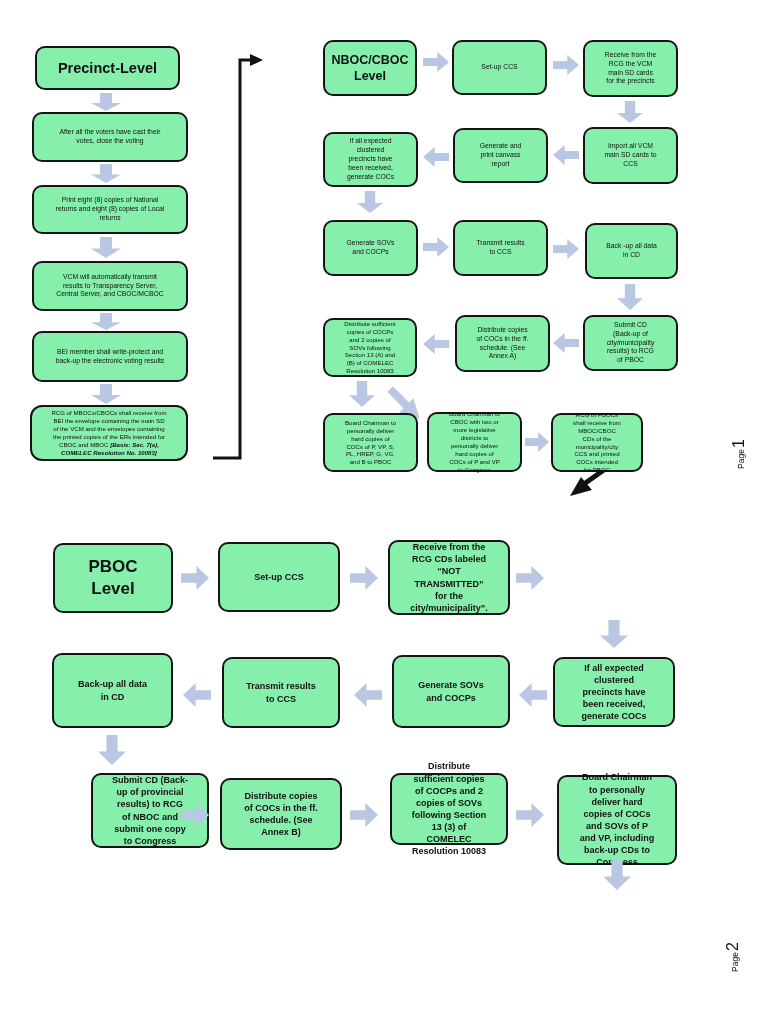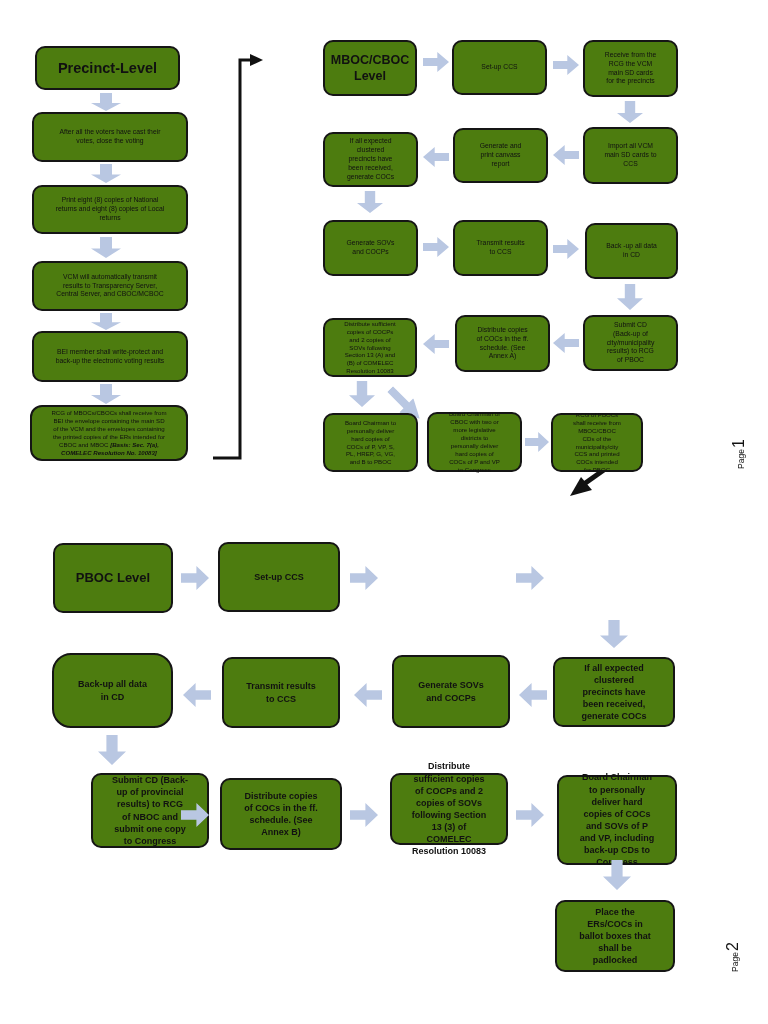--- a/index.html
+++ b/index.html
@@ -1,18 +1,18 @@
 <!DOCTYPE html>
 <html><head>
 <meta charset="utf-8">
 <style>
   html,body{margin:0;padding:0;background:#fff;}
   #canvas{position:relative;width:768px;height:1024px;background:#ffffff;overflow:hidden;
           font-family:"Liberation Sans",sans-serif;color:#111;}
-  .box{position:absolute;background:#4d7c0f;border:2px solid #151515;border-radius:10px;
+  .box{position:absolute;background:#86efac;border:2px solid #151515;border-radius:10px;
        display:flex;align-items:center;justify-content:center;text-align:center;
        box-sizing:border-box;padding:2px 19px;line-height:1.3;}
   .title{font-weight:bold;}
   .p1text{font-size:6.8px;}
   .p1small{font-size:6.1px;}
   .p2text{font-size:9px;font-weight:bold;line-height:1.35;}
   .basis{font-weight:bold;font-style:italic;}
   .arrow{position:absolute;background:#b9c7e2;}
   .a-right{clip-path:polygon(0% 30%,55% 30%,55% 0%,100% 50%,55% 100%,55% 70%,0% 70%);}
   .a-left{clip-path:polygon(100% 30%,45% 30%,45% 0%,0% 50%,45% 100%,45% 70%,100% 70%);}
@@ -49,21 +49,21 @@
     <span class="p1small"><span>RCG of MBOCs/CBOCs shall  receive from BEI the envelope containing the main SD of the VCM and the envelopes containing the printed copies of the ERs intended for CBOC and MBOC </span><span class="basis">[Basis: Sec. 7(a), COMELEC Resolution No. 10083]</span></span>
   </div>
 
   <svg class="overlay" width="768" height="1024">
     <polyline points="213,458 240,458 240,60 250,60" fill="none" stroke="#111" stroke-width="3"></polyline>
     <polygon points="250,54 263,60 250,66" fill="#111"></polygon>
     <line x1="608" y1="467" x2="584" y2="484" stroke="#111" stroke-width="5"></line>
     <polygon points="570,496 581,477 592,490" fill="#111"></polygon>
   </svg>
 
-  <div class="box title" style="left:323px;top:40px;width:94px;height:56px;font-size:12.5px;">MBOC/CBOC Level</div>
+  <div class="box title" style="left:323px;top:40px;width:94px;height:56px;font-size:12.5px;">NBOC/CBOC Level</div>
   <div class="arrow a-right" style="left:423px;top:52px;width:26px;height:20px;"></div>
   <div class="box p1text" style="left:452px;top:40px;width:95px;height:55px;">Set-up CCS</div>
   <div class="arrow a-right" style="left:553px;top:55px;width:26px;height:20px;"></div>
   <div class="box p1text" style="left:583px;top:40px;width:95px;height:57px;">Receive from the RCG the VCM main SD cards for the precincts</div>
   <div class="arrow a-down" style="left:617px;top:101px;width:26px;height:22px;"></div>
 
   <div class="box p1text" style="left:583px;top:127px;width:95px;height:57px;">Import all  VCM main SD cards to CCS</div>
   <div class="arrow a-left" style="left:553px;top:145px;width:26px;height:20px;"></div>
   <div class="box p1text" style="left:453px;top:128px;width:95px;height:55px;">Generate and print canvass report</div>
   <div class="arrow a-left" style="left:423px;top:147px;width:26px;height:20px;"></div>
@@ -88,45 +88,45 @@
   <div class="box p1small" style="left:323px;top:413px;width:95px;height:59px;">Board Chairman to personally deliver hard copies of COCs of P, VP, S, PL, HREP, G, VG, and B to PBOC</div>
   <div class="box p1small" style="left:427px;top:412px;width:95px;height:60px;">Board Chairman of CBOC with two or more legislative districts to personally deliver hard copies of COCs of P and VP to Congress</div>
   <div class="arrow a-right" style="left:525px;top:432px;width:24px;height:20px;"></div>
   <div class="box p1small" style="left:551px;top:413px;width:92px;height:59px;">RCG of PBOCs shall receive from MBOC/CBOC CDs of the municipality/city CCS and printed COCs intended for PBOC</div>
 
   <div class="pagelabel" style="left:724px;top:445px;">
     <span class="w">Page</span>
       <span class="n">1</span>
   </div>
 
-  <div class="box title" style="left:53px;top:543px;width:120px;height:70px;font-size:13px;">PBOC Level</div>
+  <div class="box title" style="left:53px;top:543px;width:120px;height:70px;font-size:17px;">PBOC Level</div>
   <div class="arrow a-right" style="left:181px;top:566px;width:28px;height:24px;"></div>
   <div class="box p2text" style="left:218px;top:542px;width:122px;height:70px;">Set-up CCS</div>
   <div class="arrow a-right" style="left:350px;top:566px;width:28px;height:24px;"></div>
+  <div class="box p2text" style="left:388px;top:540px;width:122px;height:75px;">Receive from the RCG CDs labeled “NOT TRANSMITTED” for the city/municipality”.</div>
   <div class="arrow a-right" style="left:516px;top:566px;width:28px;height:24px;"></div>
   <div class="arrow a-down" style="left:600px;top:620px;width:28px;height:28px;"></div>
 
   <div class="box p2text" style="left:553px;top:657px;width:122px;height:70px;">If all expected clustered precincts have been received, generate COCs</div>
   <div class="arrow a-left" style="left:519px;top:683px;width:28px;height:24px;"></div>
   <div class="box p2text" style="left:392px;top:655px;width:118px;height:73px;">Generate SOVs and COCPs</div>
   <div class="arrow a-left" style="left:354px;top:683px;width:28px;height:24px;"></div>
   <div class="box p2text" style="left:222px;top:657px;width:118px;height:71px;">Transmit results to CCS</div>
   <div class="arrow a-left" style="left:183px;top:683px;width:28px;height:24px;"></div>
-  <div class="box p2text" style="left:52px;top:653px;width:121px;height:75px;border-radius:19px;">Back-up all data in CD</div>
+  <div class="box p2text" style="left:52px;top:653px;width:121px;height:75px;">Back-up all data in CD</div>
   <div class="arrow a-down" style="left:98px;top:735px;width:28px;height:30px;"></div>
 
   <div class="box p2text" style="left:55px;top:773px;width:118px;height:75px;margin-left:36px;">Submit CD (Back-up of provincial results) to RCG of NBOC and submit one copy to Congress</div>
   <div class="arrow a-right" style="left:181px;top:803px;width:28px;height:24px;"></div>
   <div class="box p2text" style="left:220px;top:778px;width:122px;height:72px;">Distribute copies of COCs in the ff. schedule. (See Annex B)</div>
   <div class="arrow a-right" style="left:350px;top:803px;width:28px;height:24px;"></div>
   <div class="box p2text" style="left:390px;top:773px;width:118px;height:72px;">Distribute sufficient copies of COCPs and 2 copies of SOVs following Section 13 (3) of COMELEC Resolution 10083</div>
   <div class="arrow a-right" style="left:516px;top:803px;width:28px;height:24px;"></div>
   <div class="box p2text" style="left:557px;top:775px;width:120px;height:90px;">Board Chairman to personally deliver hard copies of COCs and SOVs of P and VP, including back-up CDs to Congress</div>
   <div class="arrow a-down" style="left:603px;top:860px;width:28px;height:30px;"></div>
 
-  <div class="box p2text" style="left:555px;top:900px;width:120px;height:72px;">Place the ERs/COCs in ballot boxes that shall be padlocked</div>
 
   <div class="pagelabel" style="left:718px;top:948px;">
     <span class="w">Page</span>
       <span class="n">2</span>
   </div>
 
 </div>
 
 </body></html>

